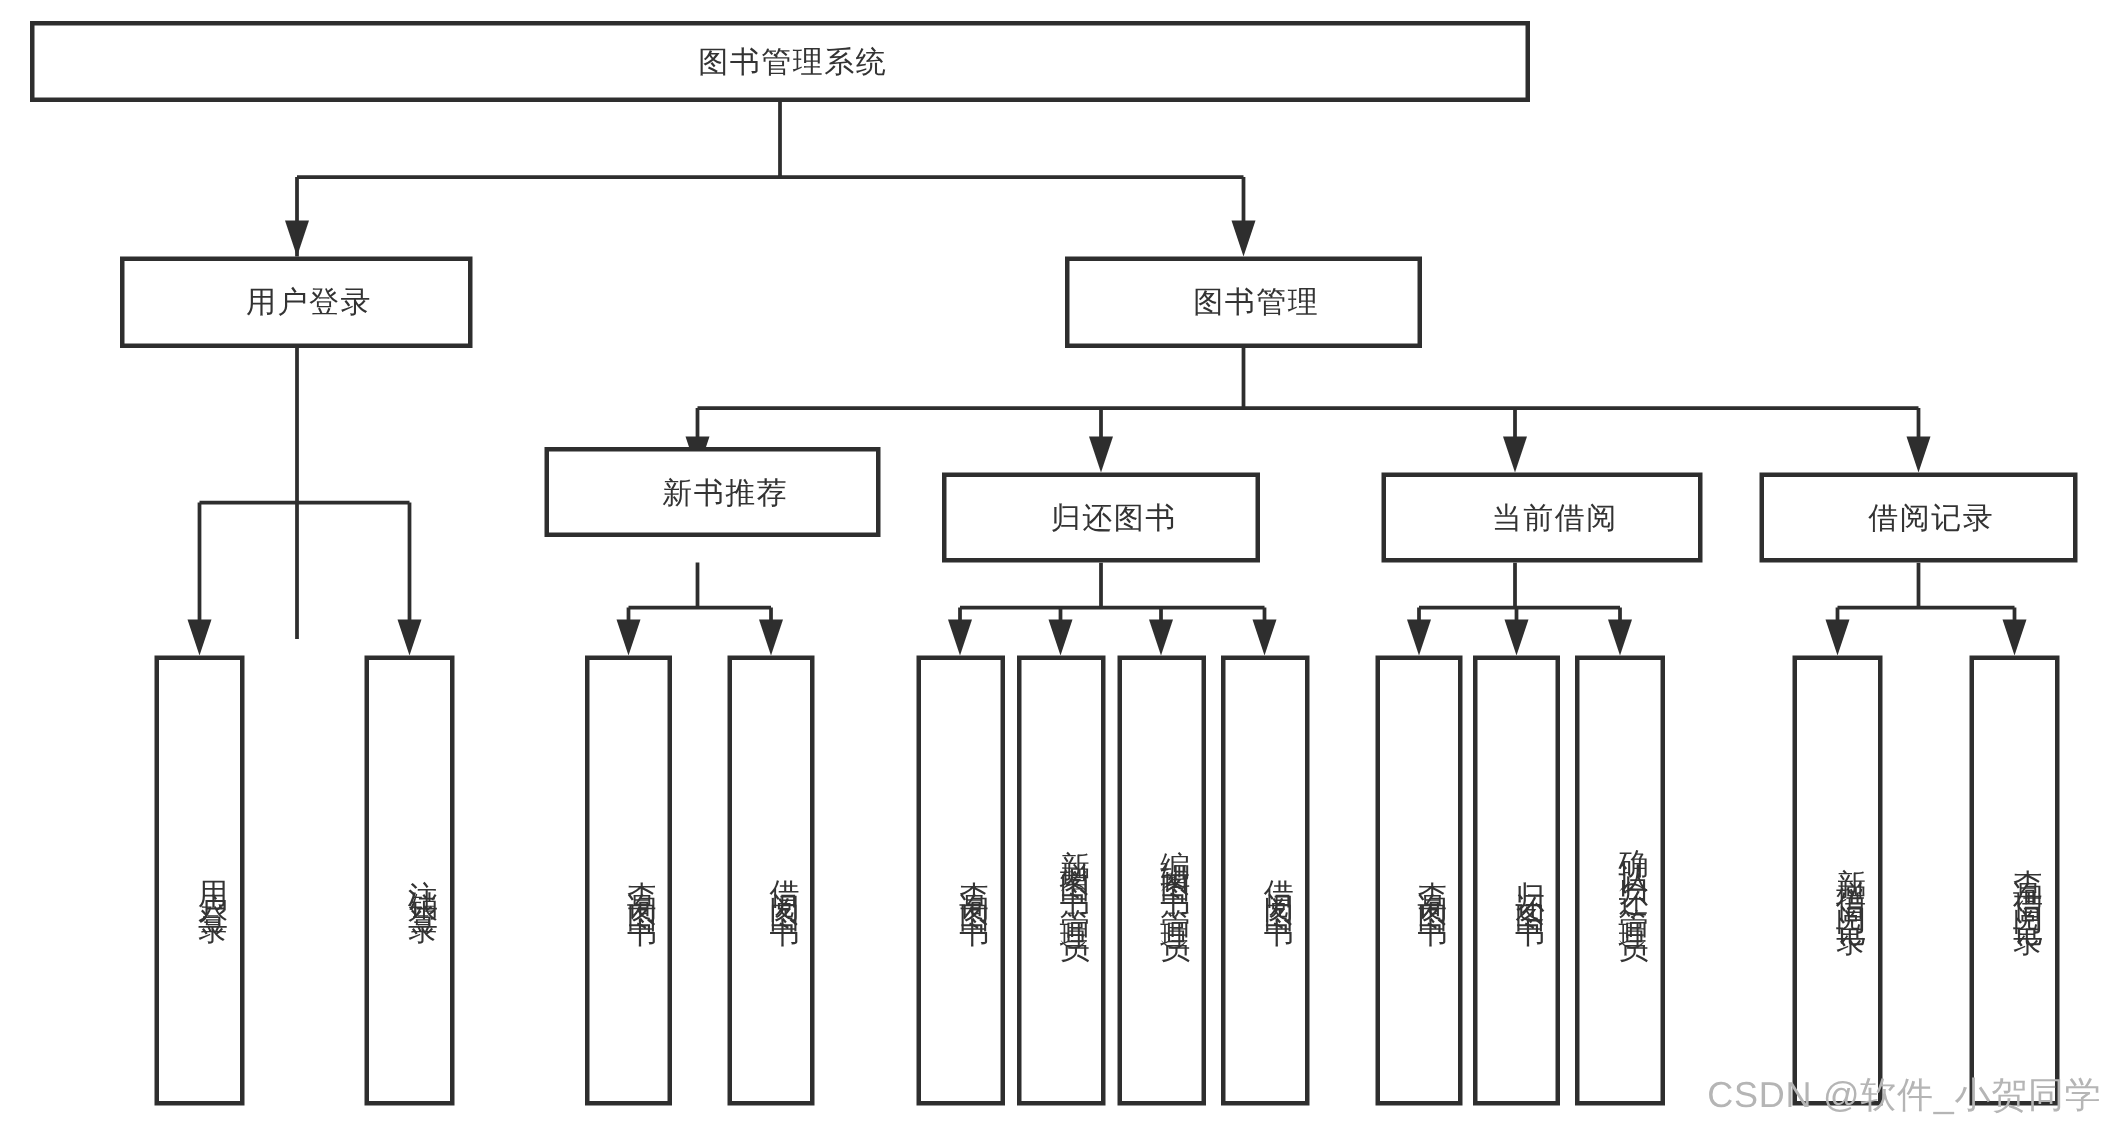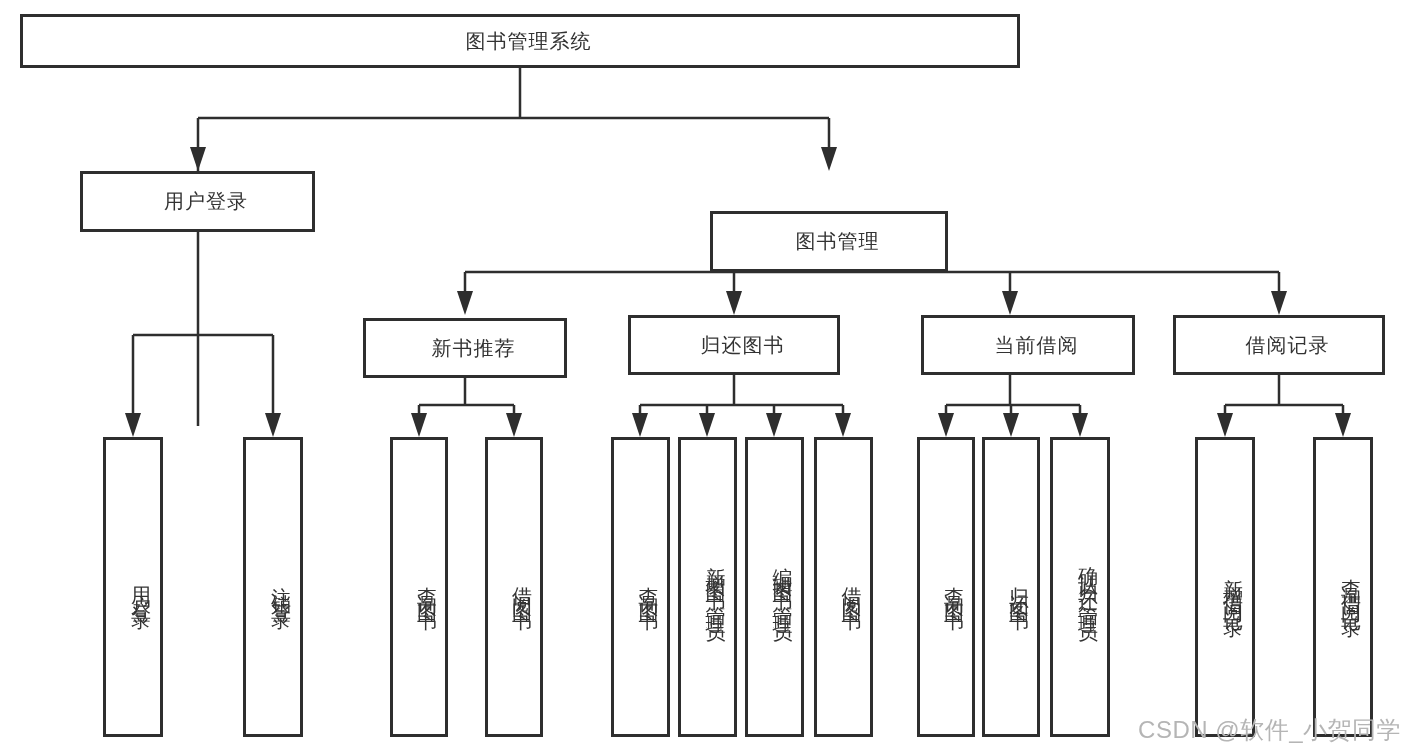--- a/index.html
+++ b/index.html
@@ -34,23 +34,23 @@
   .node.v span {
     writing-mode: vertical-rl;
     letter-spacing: 8px;
     line-height: 1;
     white-space: nowrap;
   }
   
   #root            { left: 20px;   top: 14px;  width: 1000px; height: 54px; }
   
   #n-user-login    { left: 80px;   top: 171px; width: 235px;  height: 61px; }
-  #n-book-mgmt     { left: 710px;  top: 171px; width: 238px;  height: 61px; margin-top: 40px; }
+  #n-book-mgmt     { left: 710px;  top: 171px; width: 238px;  height: 61px; }
   
-  #n-new-book      { left: 363px;  top: 318px; width: 204px;  height: 60px; }
+  #n-new-book      { left: 363px;  top: 298px; width: 224px;  height: 60px; }
   #n-book-borrow   { left: 628px;  top: 315px; width: 212px;  height: 60px; }
   #n-current-borrow{ left: 903px;  top: 315px; width: 214px;  height: 60px; margin-left: 18px; }
   #n-borrow-records{ left: 1173px; top: 315px; width: 212px;  height: 60px; }
   
   .leaf { top: 437px; height: 300px; width: 60px; }
   #l1  { left: 103px; }
   #l2  { left: 243px; }
   #l3  { left: 390px; width: 58px; }
   #l4  { left: 485px; width: 58px; }
   #l5  { left: 611px; width: 59px; }

